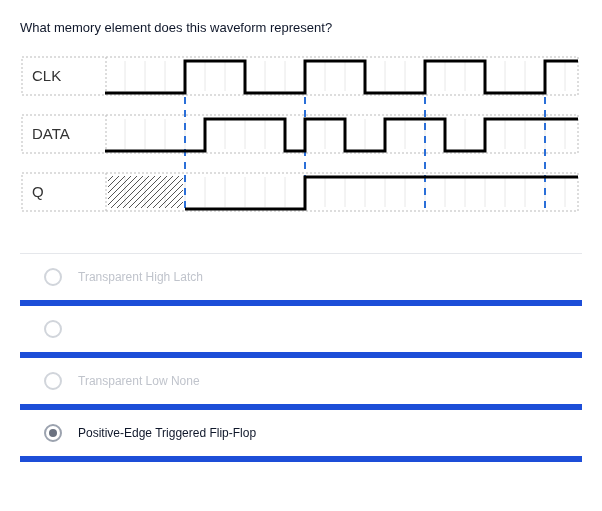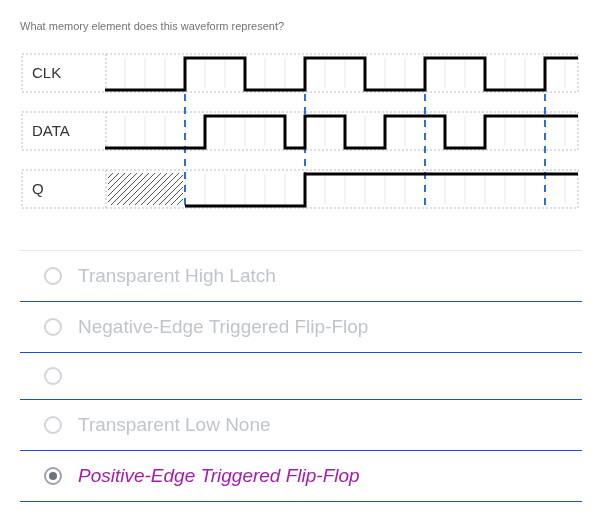--- a/index.html
+++ b/index.html
@@ -5,42 +5,42 @@
   body {
     margin: 0;
     padding: 20px;
     background: #fff;
     font-family: Arial, Helvetica, sans-serif;
     color: #333;
     width: 602px;
     box-sizing: border-box;
   }
   .question {
-    font-size: 11px;
-    color: #737373;
+    font-size: 13px;
+    color: #0f172a;
     margin-bottom: 18px;
   }
   .waveform-box {
     position: relative;
     width: 560px;
     height: 170px;
     margin-bottom: 30px;
   }
   .waveform-box svg {
     display: block;
   }
   .choices {
     border-top: 1px solid #e5e7eb;
   }
   .choice {
     display: flex;
     align-items: center;
     padding: 14px 10px 14px 24px;
-    border-bottom: 1px solid #1d4ed8;
-    font-size: 19px;
+    border-bottom: 6px solid #1d4ed8;
+    font-size: 12px;
     cursor: pointer;
   }
   .choice .radio {
     width: 14px;
     height: 14px;
     border-radius: 50%;
     border: 2px solid #d1d5db;
     margin-right: 16px;
     position: relative;
     flex-shrink: 0;
@@ -53,22 +53,21 @@
     position: absolute;
     top: 3px; left: 3px;
     width: 8px; height: 8px;
     border-radius: 50%;
     background: #6b7280;
   }
   .choice .label {
     color: #c0c4cc;
   }
   .choice.selected .label {
-    color: #a21caf;
-    font-style: italic;
+    color: #0f172a;
   }
 </style>
 </head>
 <body>
 
 <div class="question">What memory element does this waveform represent?</div>
 
 <div class="waveform-box">
 <svg viewBox="0 0 560 170" width="560" height="170">
   <defs>
@@ -180,26 +179,22 @@
 </svg>
 </div>
 
 <div class="choices">
   <div class="choice">
     <span class="radio"></span>
     <span class="label">Transparent High Latch</span>
   </div>
   <div class="choice">
     <span class="radio"></span>
-    <span class="label">Negative-Edge Triggered Flip-Flop</span>
   </div>
   <div class="choice">
     <span class="radio"></span>
-  </div>
-  <div class="choice">
-    <span class="radio"></span>
     <span class="label">Transparent Low None</span>
   </div>
   <div class="choice selected">
     <span class="radio"></span>
     <span class="label">Positive-Edge Triggered Flip-Flop</span>
   </div>
 </div>
 
 </body></html>

